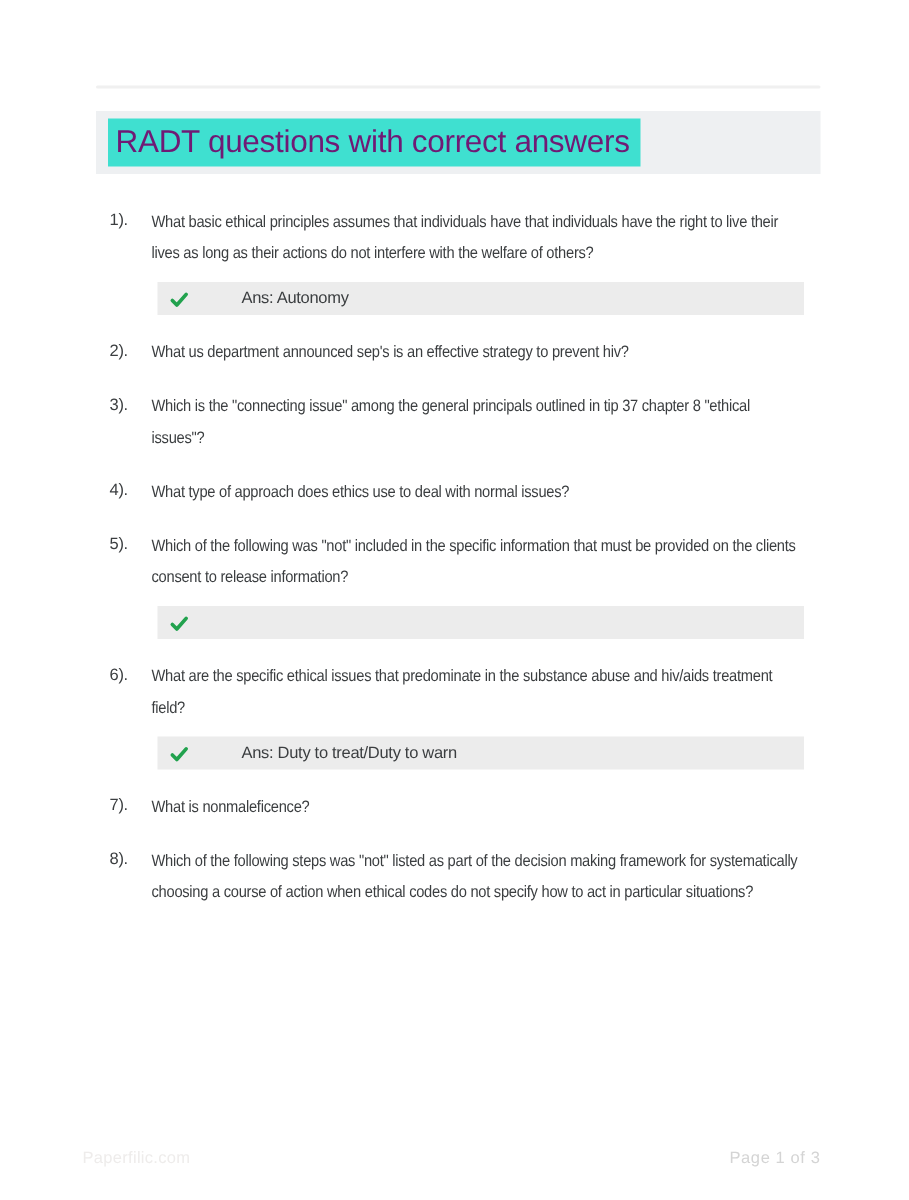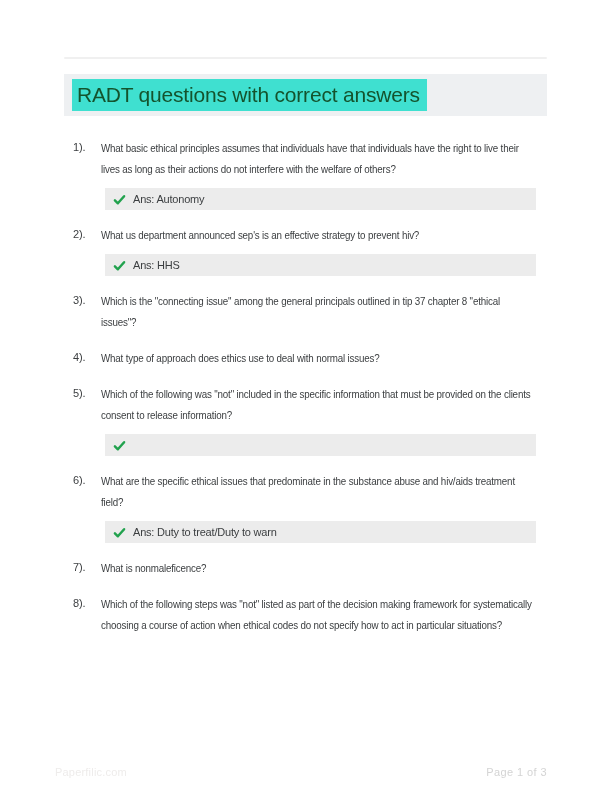--- a/index.html
+++ b/index.html
@@ -22,21 +22,21 @@
     height:42px;
     background:#eef0f2;
     display:flex;
     align-items:center;
     padding-left:8px;
     box-sizing:border-box;
   }
   .title-highlight{
     display:inline-block;
     background:#3fe0d0;
-    color:#14532d;
+    color:#701a75;
     font-size:21px;
     letter-spacing:-0.2px;
     padding:4px 7px 5px 5px;
     line-height:1.1;
     white-space:nowrap;
   }
   .qa-list{
     margin:22px 0 0 73px;
   }
   .qa-item{
@@ -78,20 +78,21 @@
     flex:0 0 13px;
     margin-right:7px;
     display:inline-block;
   }
   .check svg{display:block;width:13px;height:13px;}
   .answer-text{
     font-size:11px;
     letter-spacing:-0.2px;
     color:#3b3e40;
     white-space:nowrap;
+    margin-left:28px;
   }
   .footer{
     position:absolute;
     left:0;right:0;
     bottom:20px;
     height:14px;
   }
   .watermark{
     position:absolute;
     left:55px;
@@ -132,28 +133,20 @@
       </span>
       <span class="answer-text">Ans: Autonomy</span>
     </div>
   </div>
 
   <div class="qa-item">
     <div class="q-row">
       <div class="q-num">2).</div>
       <div class="q-text">What us department announced sep's is an effective strategy to prevent hiv?</div>
     </div>
-    <div class="answer">
-      <span class="check">
-        <svg viewBox="0 0 24 24" aria-hidden="true">
-          <path d="M3.5 13.5l5.5 5.5L20.5 6" fill="none" stroke="#22a24e" stroke-width="4.5" stroke-linecap="round" stroke-linejoin="round"></path>
-        </svg>
-      </span>
-      <span class="answer-text">Ans: HHS</span>
-    </div>
   </div>
 
   <div class="qa-item">
     <div class="q-row">
       <div class="q-num">3).</div>
       <div class="q-text">Which is the "connecting issue" among the general principals outlined in tip 37 chapter 8 "ethical issues"?</div>
     </div>
   </div>
 
   <div class="qa-item">

